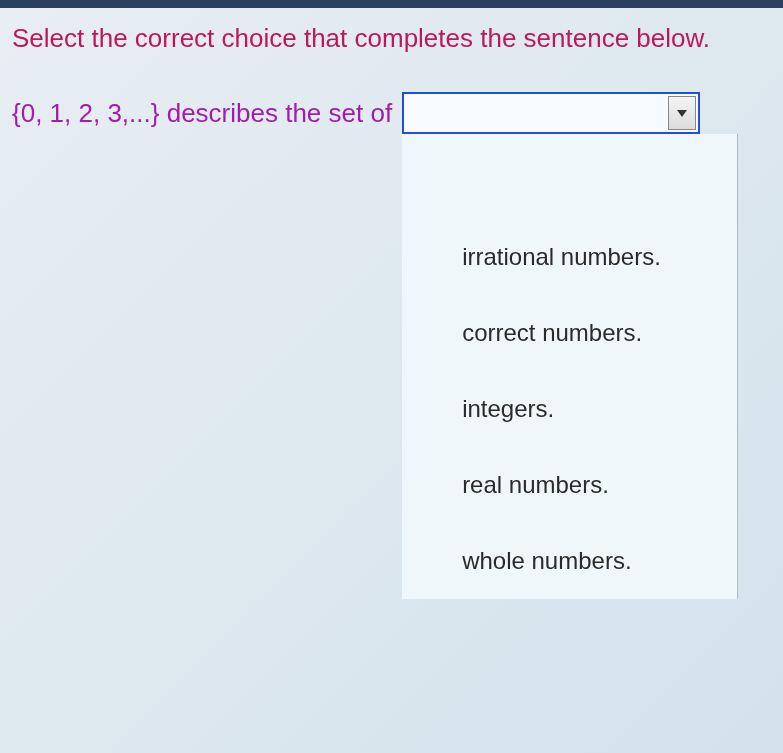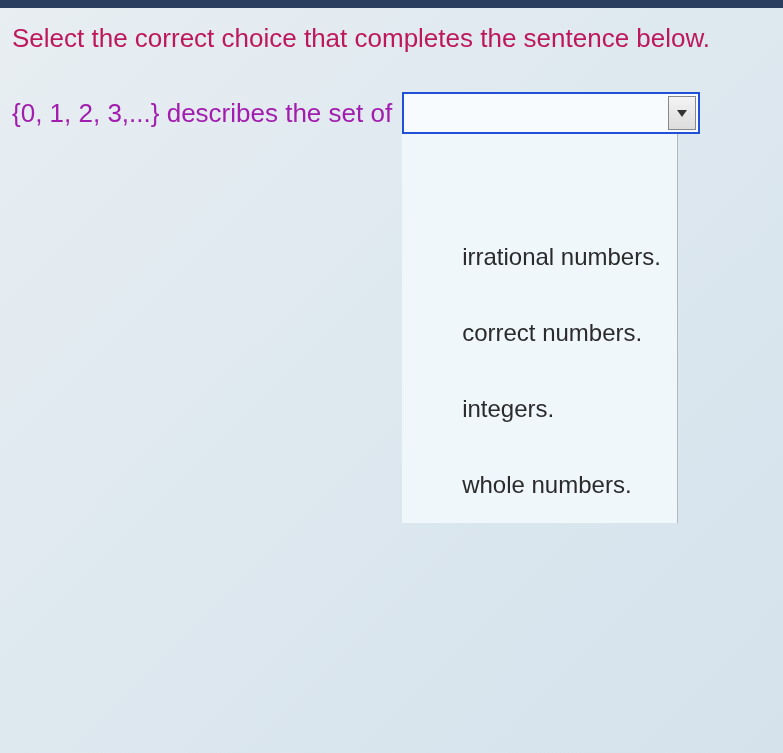--- a/index.html
+++ b/index.html
@@ -66,21 +66,21 @@
       cursor: pointer;
     }
     .dropdown-arrow-btn svg {
       width: 12px;
       height: 10px;
     }
     .dropdown-list {
       position: absolute;
       top: 42px;
       left: 0;
-      width: 276px;
+      width: 336px;
       background: rgba(242, 248, 252, 0.9);
       border-right: 1px solid #b0b8c0;
       padding-top: 85px;
     }
     .dropdown-item {
       padding: 24px 0 24px 60px;
       font-size: 24px;
       color: #2b2b2b;
       cursor: pointer;
     }
@@ -102,16 +102,17 @@
         <svg viewBox="0 0 12 10">
           <polygon points="1,2 11,2 6,9" fill="#333"></polygon>
         </svg>
       </div>
     </div>
 
     <div class="dropdown-list">
       <div class="dropdown-item">irrational numbers.</div>
       <div class="dropdown-item">correct numbers.</div>
       <div class="dropdown-item">integers.</div>
+      <div class="dropdown-item">real numbers.</div>
       <div class="dropdown-item">whole numbers.</div>
     </div>
   </div>
 </div>
 
 </body></html>

